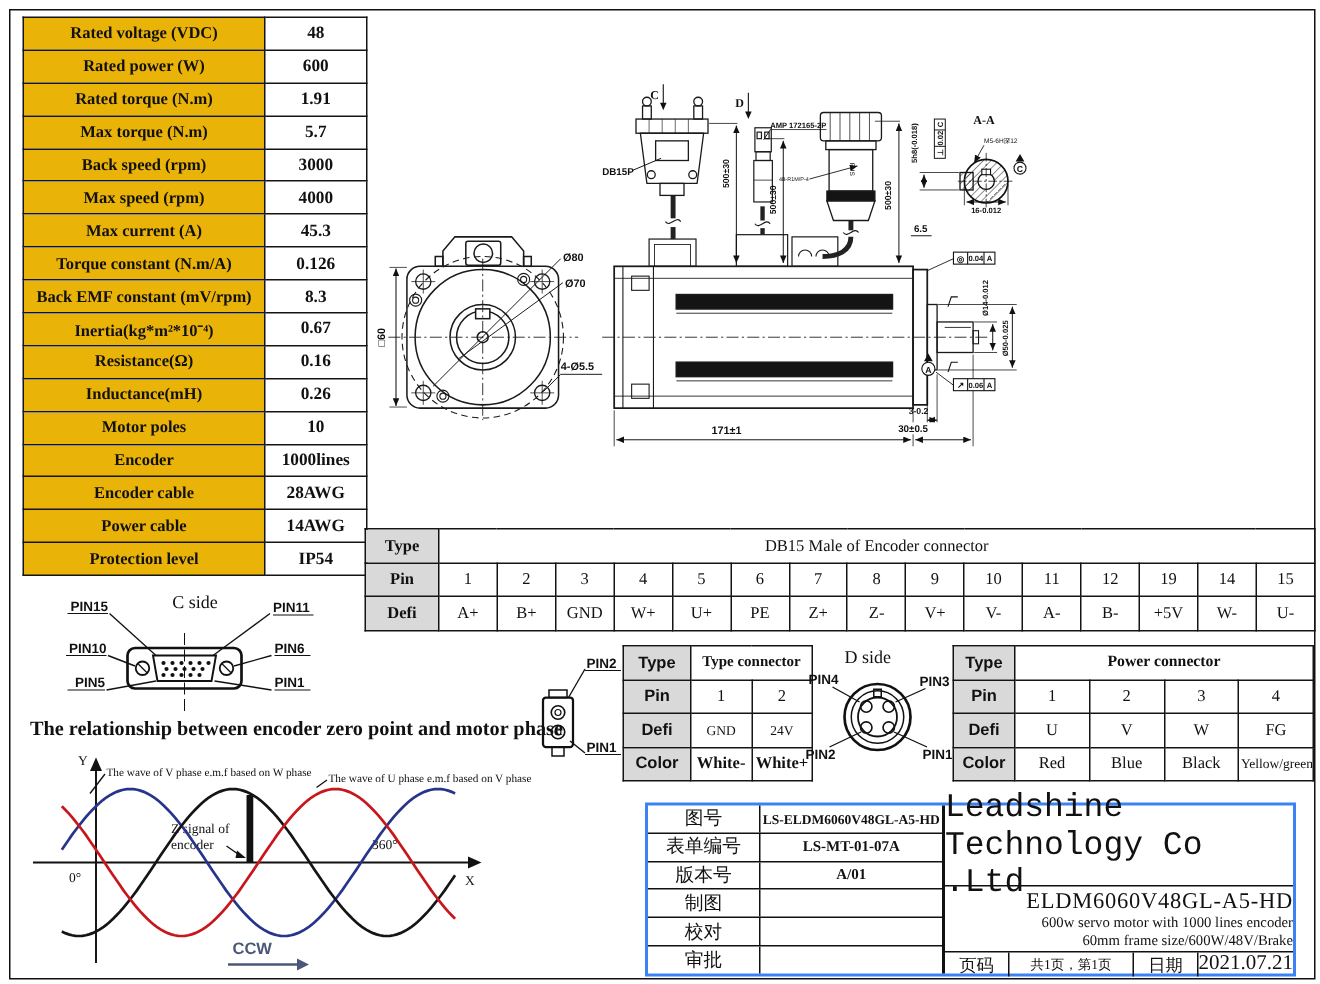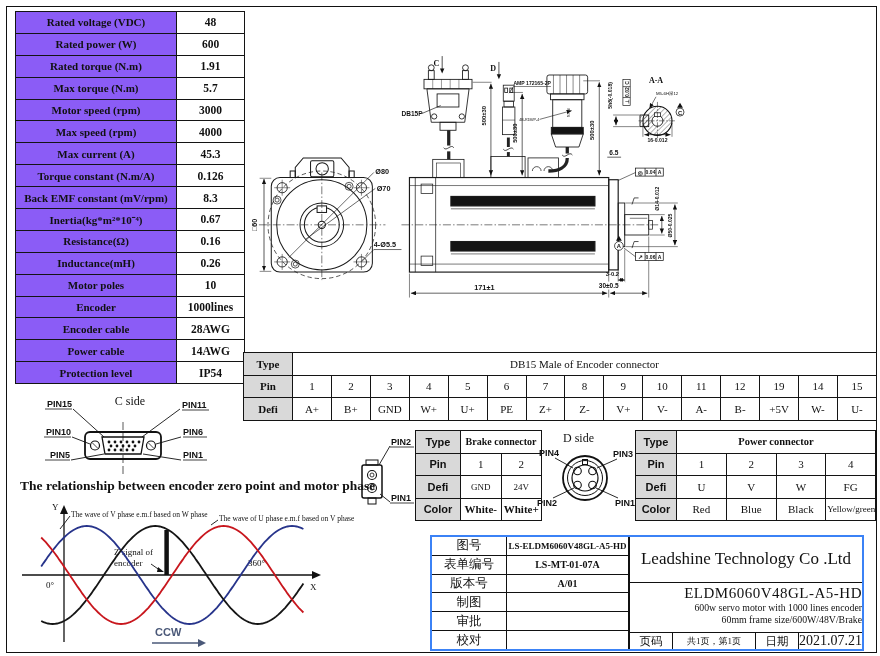--- a/index.html
+++ b/index.html
@@ -9,21 +9,21 @@
   table{border-collapse:collapse;table-layout:fixed}
   td{overflow:hidden;white-space:nowrap}
 
   
   .frame{left:6px;top:6px;width:869px;height:645px;border:1.6px solid #111}
 
   
   .spec{left:15px;top:11px;width:223px}
   .spec td{border:1.7px solid #141414;height:18.9px;text-align:center;
            font-weight:bold;font-size:11px}
-  .spec td.l{width:158px;background:#8b5cf6}
+  .spec td.l{width:158px;background:#eab308}
   .spec td.v{width:65px;background:#fff;font-size:11.5px}
 
   
   .pint td{border:1.6px solid #141414;text-align:center;font-size:11px}
   .enc{left:243px;top:352px;width:634px}
   .enc td{height:19.5px}
   .enc td.h{background:#d9d9d9;font-weight:bold}
   .mini{font-size:10px}
   .mini td{height:19.5px}
   .mini td.h{background:#d9d9d9;font-weight:bold;
@@ -41,21 +41,21 @@
       display:flex;box-sizing:border-box}
   .tb .left{width:208px;display:flex;flex-direction:column}
   .tb .lrow{flex:1;display:flex;border-bottom:1.4px solid #111}
   .tb .lrow:last-child{border-bottom:none}
   .tb .lrow .lab{width:74px;border-right:1.4px solid #111;display:flex;
       align-items:center;justify-content:center;font-size:12.5px}
   .tb .lrow .val{flex:1;display:flex;align-items:center;justify-content:center;
       font-size:9px;font-weight:bold}
   .tb .right{flex:1;border-left:2px solid #111;display:flex;flex-direction:column}
   .company{height:53px;border-bottom:1.6px solid #111;display:flex;align-items:center;
-      justify-content:center;font-family:Liberation Serif, serif;font-size:17px}
+      justify-content:center;font-family:Liberation Mono, monospace;font-size:22px}
   .modelblock{height:56px;border-bottom:1.6px solid #111;text-align:right;
       font-family:Liberation Serif, serif;padding-top:2px}
   .model{font-size:15px;letter-spacing:.5px}
   .desc{font-size:9.8px;line-height:12px}
   .pagerow{flex:1;display:flex}
   .pagerow div{display:flex;align-items:center;justify-content:center}
   .pc1{width:42px;border-right:1.4px solid #111;font-size:11.5px}
   .pc2{width:82px;border-right:1.4px solid #111;font-size:9px}
   .pc3{width:42px;border-right:1.4px solid #111;font-size:11.5px}
   .pc4{flex:1;font-size:14px}
@@ -90,21 +90,21 @@
       </tr>
   <tr>
         <td class="l">Rated torque (N.m)</td>
         <td class="v">1.91</td>
       </tr>
   <tr>
         <td class="l">Max torque (N.m)</td>
         <td class="v">5.7</td>
       </tr>
   <tr>
-        <td class="l">Motor speed (rpm)</td>
+        <td class="l">Back speed (rpm)</td>
         <td class="v">3000</td>
       </tr>
   <tr>
         <td class="l">Max speed (rpm)</td>
         <td class="v">4000</td>
       </tr>
   <tr>
         <td class="l">Max current (A)</td>
         <td class="v">45.3</td>
       </tr>
@@ -526,21 +526,21 @@
     <line x1="34" y1="69" x2="58" y2="69" stroke-width="0.8"></line>
   </g>
   <text class="sB" x="35" y="11">PIN2</text>
   <text class="sB" x="35" y="67">PIN1</text>
 </svg>
 
 <table class="abs pint mini brk">
   <tbody>
       <tr>
         <td class="h" style="width:42px">Type</td>
-      <td colspan="2" style="font-weight:bold;font-size:10px">Brake connector</td>
+      <td colspan="2" style="font-weight:bold;font-size:10px">Type connector</td>
       </tr>
   <tr>
         <td class="h">Pin</td>
       <td>1</td>
       <td>2</td>
       </tr>
   <tr>
         <td class="h">Defi</td>
       <td style="font-size:9px">GND</td>
       <td style="font-size:9px">24V</td>
@@ -652,25 +652,25 @@
       </div>
     <div class="lrow">
         <div class="lab">版本号</div>
         <div class="val" style="font-size:10px">A/01</div>
       </div>
     <div class="lrow">
         <div class="lab">制图</div>
         <div class="val"></div>
       </div>
     <div class="lrow">
-        <div class="lab">审批</div>
+        <div class="lab">校对</div>
         <div class="val"></div>
       </div>
     <div class="lrow">
-        <div class="lab">校对</div>
+        <div class="lab">审批</div>
         <div class="val"></div>
       </div>
   </div>
   <div class="right">
     <div class="company">Leadshine Technology Co .Ltd</div>
     <div class="modelblock">
       <div class="model">ELDM6060V48GL-A5-HD</div>
       <div class="desc">600w servo motor with 1000 lines encoder</div>
       <div class="desc">60mm frame size/600W/48V/Brake</div>
     </div>

